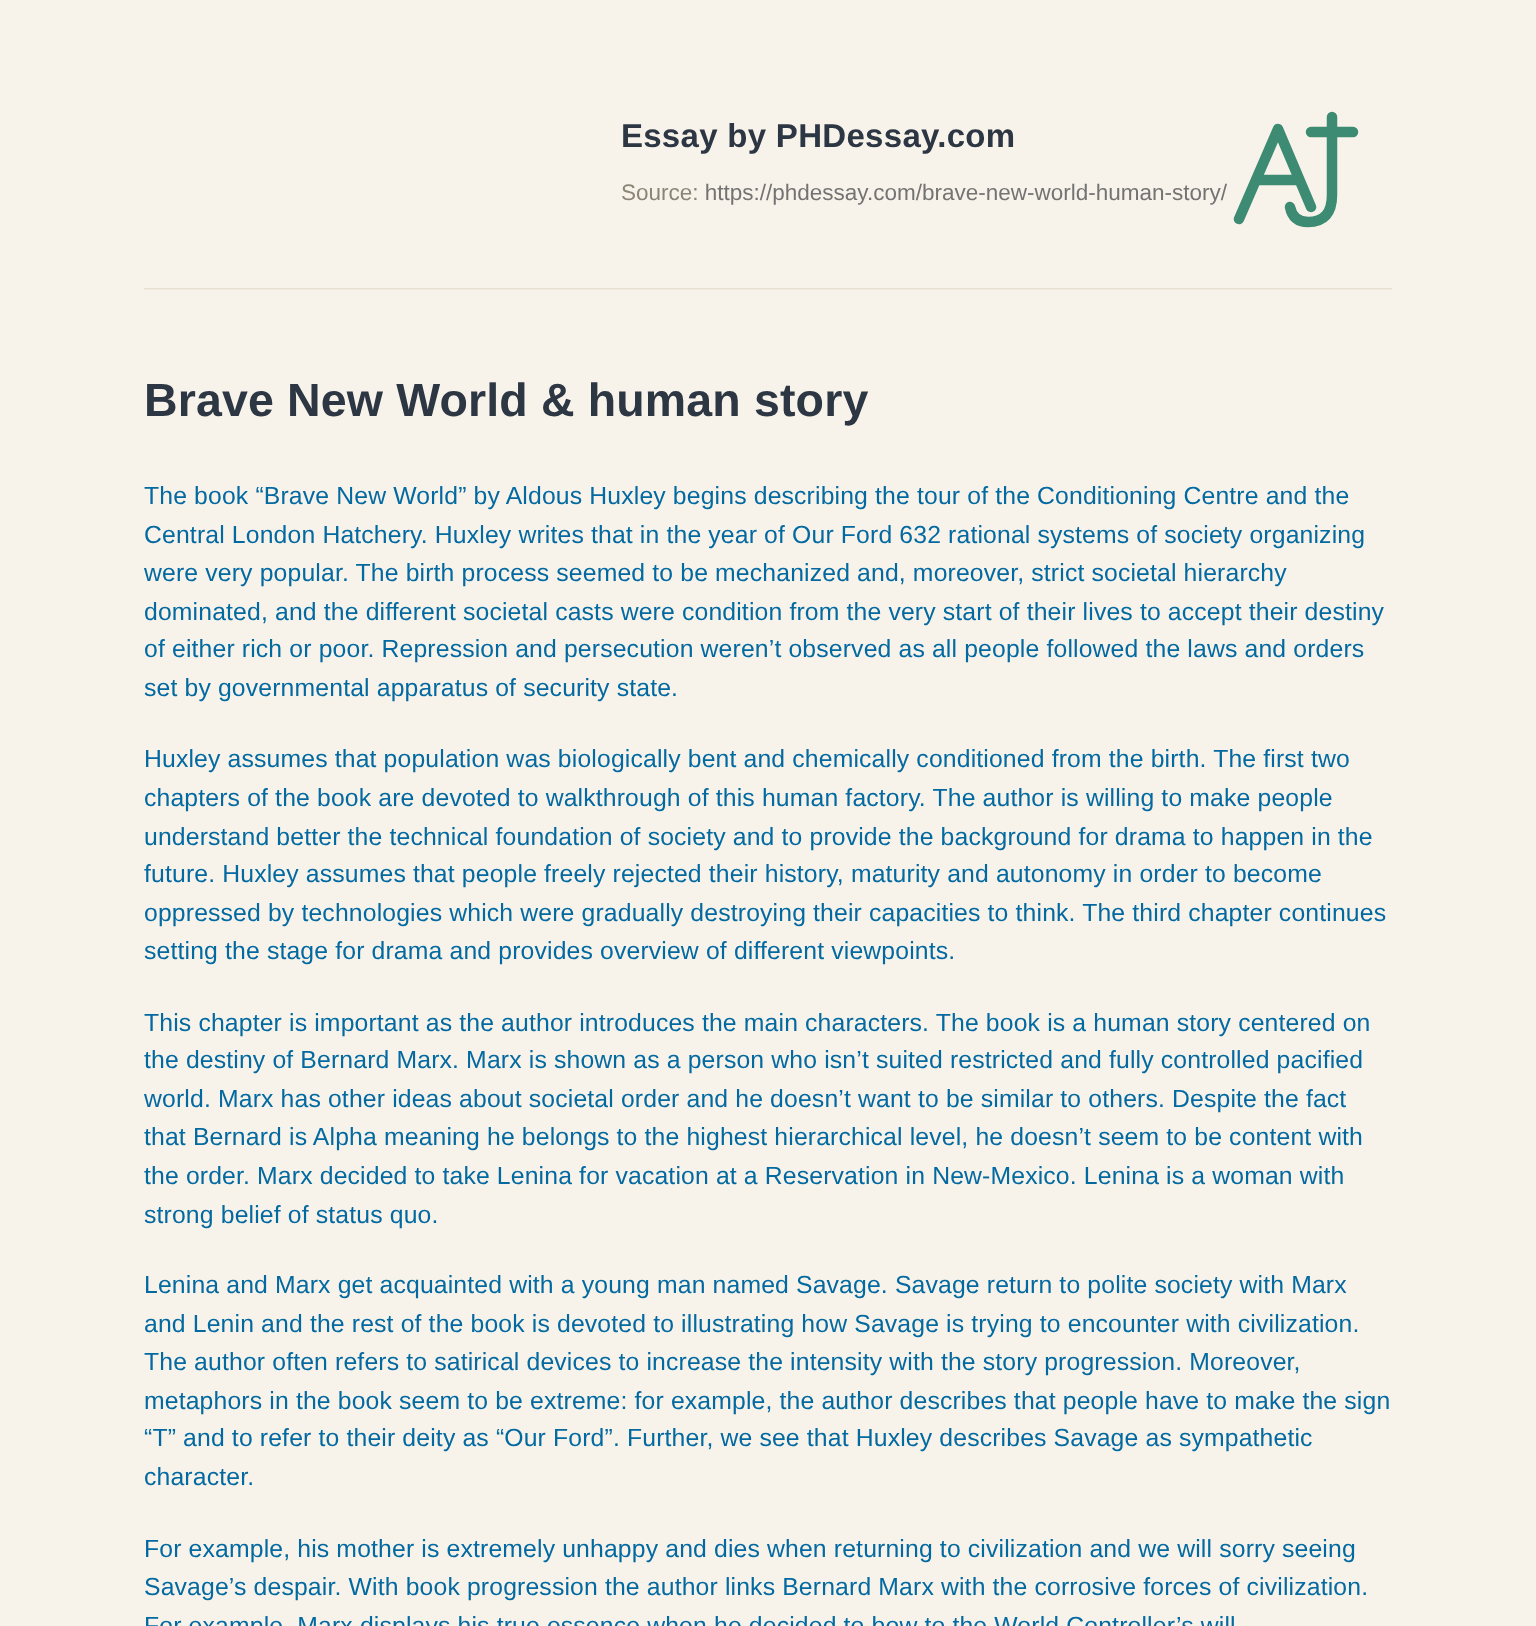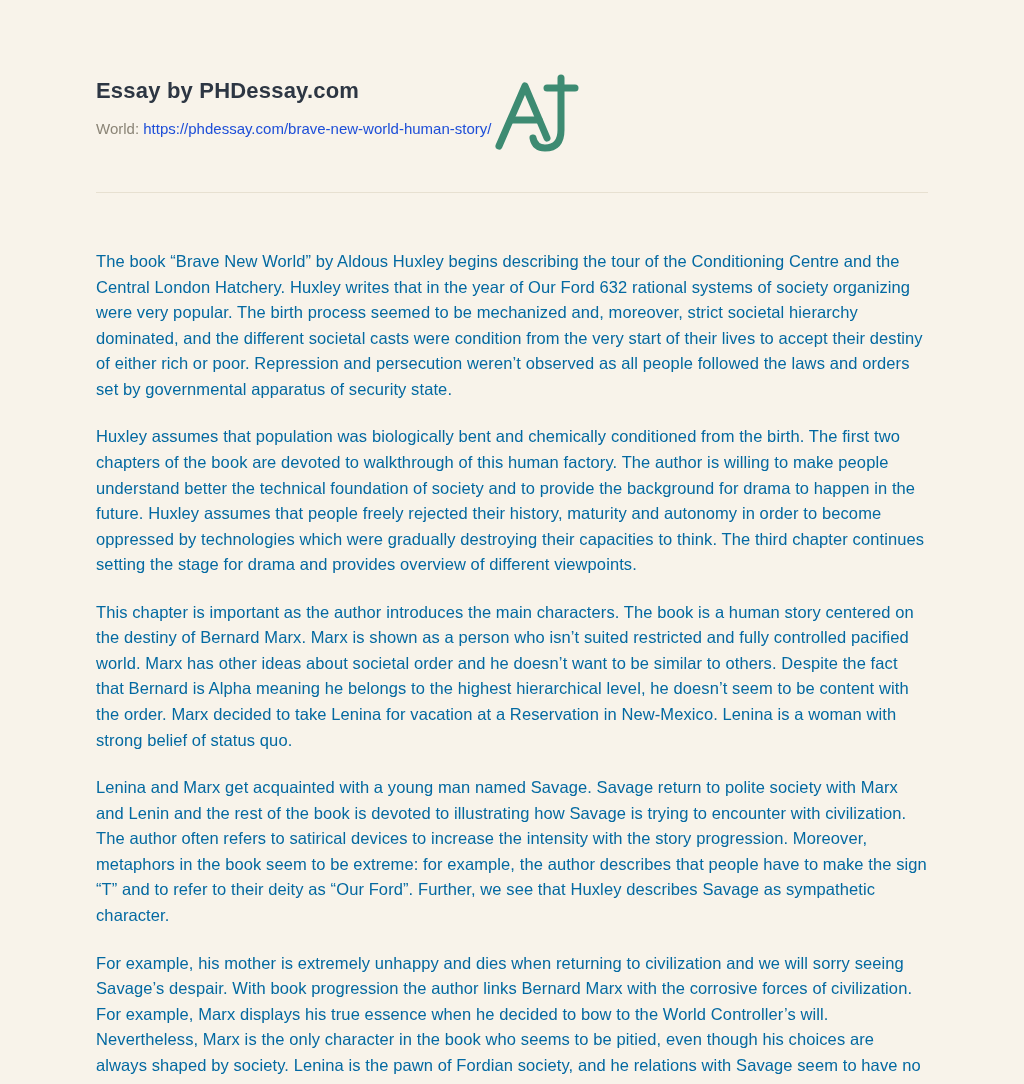--- a/index.html
+++ b/index.html
@@ -15,21 +15,21 @@
     width: 1024px;
     min-height: 1084px;
     padding: 72px 96px 0 96px;
     position: relative;
     overflow: hidden;
   }
 
   
   .header {
     display: flex;
-    justify-content: flex-start;
+    justify-content: flex-end;
     align-items: flex-start;
     padding-bottom: 28px;
     border-bottom: 1px solid #e7e0d1;
   }
 
   .header-left { padding-top: 6px; }
 
   .site-title {
     font-size: 22px;
     font-weight: 700;
@@ -37,21 +37,21 @@
     letter-spacing: 0.2px;
     margin-bottom: 16px;
   }
 
   .source-line {
     font-size: 15px;
     color: #8b8577;
   }
 
   .source-link {
-    color: #1d4ed8;
+    color: #737373;
     text-decoration: none;
   }
 
   .logo {
     width: 92px;
     height: 92px;
     flex: 0 0 auto;
     margin-right: 18px;
   }
 
@@ -76,36 +76,37 @@
 </style>
 </head>
 <body>
 
 <div class="page">
 
   <div class="header">
     <div class="header-left">
       <div class="site-title">Essay by PHDessay.com</div>
       <div class="source-line">
-        <span>World:</span>
+        <span>Source:</span>
         <a href="#" class="source-link">https://phdessay.com/brave-new-world-human-story/</a>
       </div>
     </div>
 
     <svg class="logo" viewBox="0 0 92 92" fill="none" stroke="#3d8b72" stroke-width="7" stroke-linecap="round" stroke-linejoin="round">
 
       <path d="M8 74 L34 14 L56 66"></path>
       <path d="M20 48 L48 48"></path>
 
       <path d="M56 16 L84 16"></path>
       <path d="M70 6 L70 58 Q70 76 54 76 Q44 76 42 66"></path>
     </svg>
   </div>
 
   <div class="article">
+    <h1 class="article-title">Brave New World &amp; human story</h1>
 
     <div class="article-body">
 
     <p>The book “Brave New World” by Aldous Huxley begins describing the tour of the Conditioning Centre and the Central London Hatchery. Huxley writes that in the year of Our Ford 632 rational systems of society organizing were very popular. The birth process seemed to be mechanized and, moreover, strict societal hierarchy dominated, and the different societal casts were condition from the very start of their lives to accept their destiny of either rich or poor. Repression and persecution weren’t observed as all people followed the laws and orders set by governmental apparatus of security state.</p>
         <p>Huxley assumes that population was biologically bent and chemically conditioned from the birth. The first two chapters of the book are devoted to walkthrough of this human factory. The author is willing to make people understand better the technical foundation of society and to provide the background for drama to happen in the future. Huxley assumes that people freely rejected their history, maturity and autonomy in order to become oppressed by technologies which were gradually destroying their capacities to think. The third chapter continues setting the stage for drama and provides overview of different viewpoints.</p>
         <p>This chapter is important as the author introduces the main characters. The book is a human story centered on the destiny of Bernard Marx. Marx is shown as a person who isn’t suited restricted and fully controlled pacified world. Marx has other ideas about societal order and he doesn’t want to be similar to others. Despite the fact that Bernard is Alpha meaning he belongs to the highest hierarchical level, he doesn’t seem to be content with the order. Marx decided to take Lenina for vacation at a Reservation in New-Mexico. Lenina is a woman with strong belief of status quo.</p>
         <p>Lenina and Marx get acquainted with a young man named Savage. Savage return to polite society with Marx and Lenin and the rest of the book is devoted to illustrating how Savage is trying to encounter with civilization. The author often refers to satirical devices to increase the intensity with the story progression. Moreover, metaphors in the book seem to be extreme: for example, the author describes that people have to make the sign “T” and to refer to their deity as “Our Ford”. Further, we see that Huxley describes Savage as sympathetic character.</p>
         <p>For example, his mother is extremely unhappy and dies when returning to civilization and we will sorry seeing Savage’s despair. With book progression the author links Bernard Marx with the corrosive forces of civilization. For example, Marx displays his true essence when he decided to bow to the World Controller’s will. Nevertheless, Marx is the only character in the book who seems to be pitied, even though his choices are always shaped by society. Lenina is the pawn of Fordian society, and he relations with Savage seem to have no perspective because society ass</p>
       </div>
   </div>

